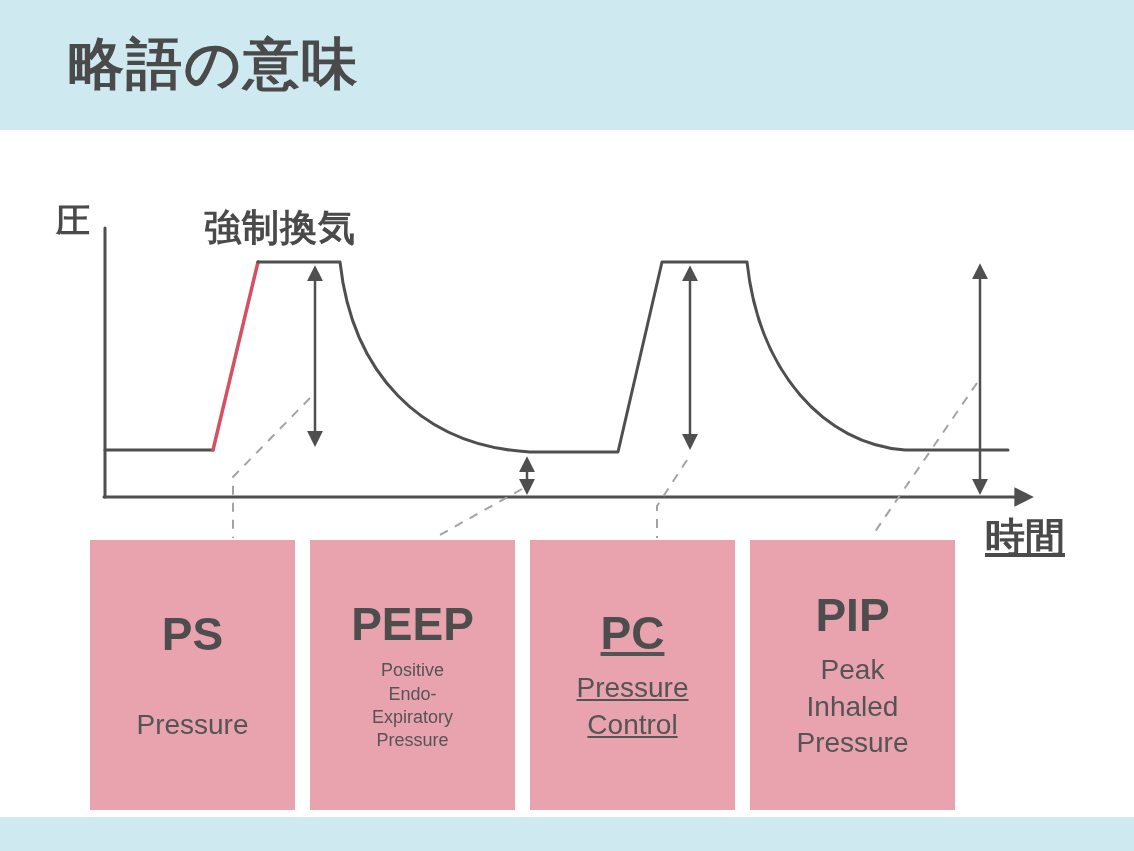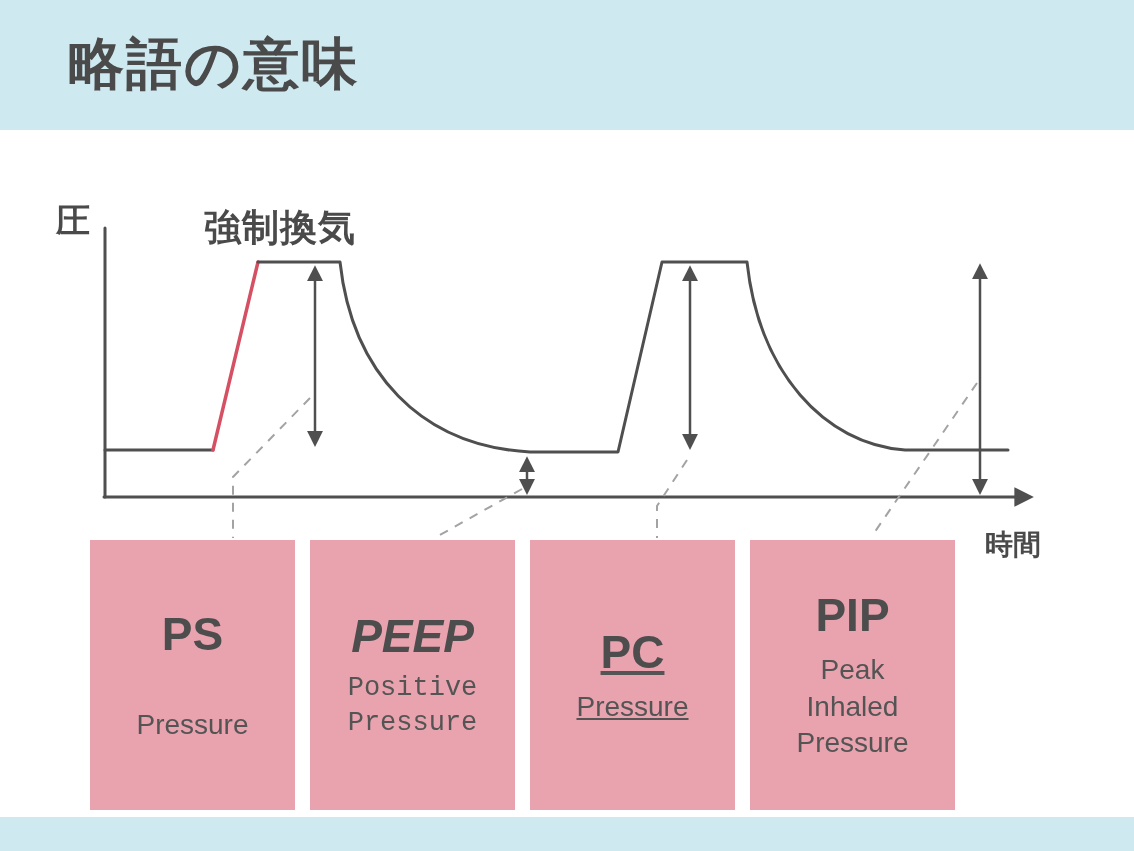--- a/index.html
+++ b/index.html
@@ -42,37 +42,37 @@
   .axis{stroke:var(--waveform-line);stroke-width:3;stroke-linecap:round;fill:none;}
   .wave{stroke:var(--waveform-line);stroke-width:3;fill:none;stroke-linecap:round;stroke-linejoin:round;}
   .wave.red{stroke:var(--spontaneous-rise-red);stroke-width:3.5;}
   .arrow{stroke:var(--waveform-line);stroke-width:2.5;fill:none;}
   .dash{stroke:var(--dashed-connector);stroke-width:2;stroke-dasharray:9 8;fill:none;}
   #ah path{fill:var(--waveform-line);}
   .jp-label{
     position:absolute;color:var(--text);font-weight:600;white-space:nowrap;
   }
   .y-axis-label{left:56px;top:198px;font-size:34px;}
-  .x-axis-label{left:985px;top:526px;font-size:28px;}
+  .x-axis-label{left:985px;top:510px;font-size:40px;text-decoration:underline;}
   .spont-label{left:204px;top:203px;font-size:37px;letter-spacing:1px;}
   .forced-label{left:594px;top:203px;font-size:37px;letter-spacing:1px;}
   .legend-box{
     position:absolute;top:540px;width:205px;height:270px;
     background:var(--box-bg);
     display:flex;flex-direction:column;justify-content:center;align-items:center;
     text-align:center;color:#545454;
   }
   .legend-box.b1{left:90px;gap:36px;}
   .legend-box.b2{left:310px;}
   .legend-box.b3{left:530px;text-decoration:underline;}
   .legend-box.b4{left:750px;}
   .abbr{font-size:46px;font-weight:600;color:#4d4d4d;margin-bottom:10px;}
-  .legend-box.b2 .abbr{margin-bottom:8px;font-style:italic;}
+  .legend-box.b2 .abbr{margin-bottom:8px;}
   .full-line{font-size:28px;line-height:1.32;font-weight:400;}
-  .legend-box.b2 .full-line{font-size:27px;line-height:1.3;font-family:Liberation Mono, monospace;}
+  .legend-box.b2 .full-line{font-size:18px;line-height:1.3;}
 </style>
 </head>
 <body>
 
 <div class="slide">
 
   <header class="top-band">
     <h1 class="slide-title">略語の意味</h1>
   </header>
 
@@ -117,28 +117,31 @@
     <div class="abbr">PS</div>
     <div class="full">
       <div class="full-line">Pressure</div>
     </div>
   </div>
 
   <div class="legend-box b2">
     <div class="abbr">PEEP</div>
     <div class="full">
       <div class="full-line">Positive</div>
+      <div class="full-line">Endo-</div>
+      <div class="full-line">Expiratory</div>
       <div class="full-line">Pressure</div>
     </div>
   </div>
 
   <div class="legend-box b3">
     <div class="abbr">PC</div>
     <div class="full">
       <div class="full-line">Pressure</div>
+      <div class="full-line">Control</div>
     </div>
   </div>
 
   <div class="legend-box b4">
     <div class="abbr">PIP</div>
     <div class="full">
       <div class="full-line">Peak</div>
       <div class="full-line">Inhaled</div>
       <div class="full-line">Pressure</div>
     </div>

